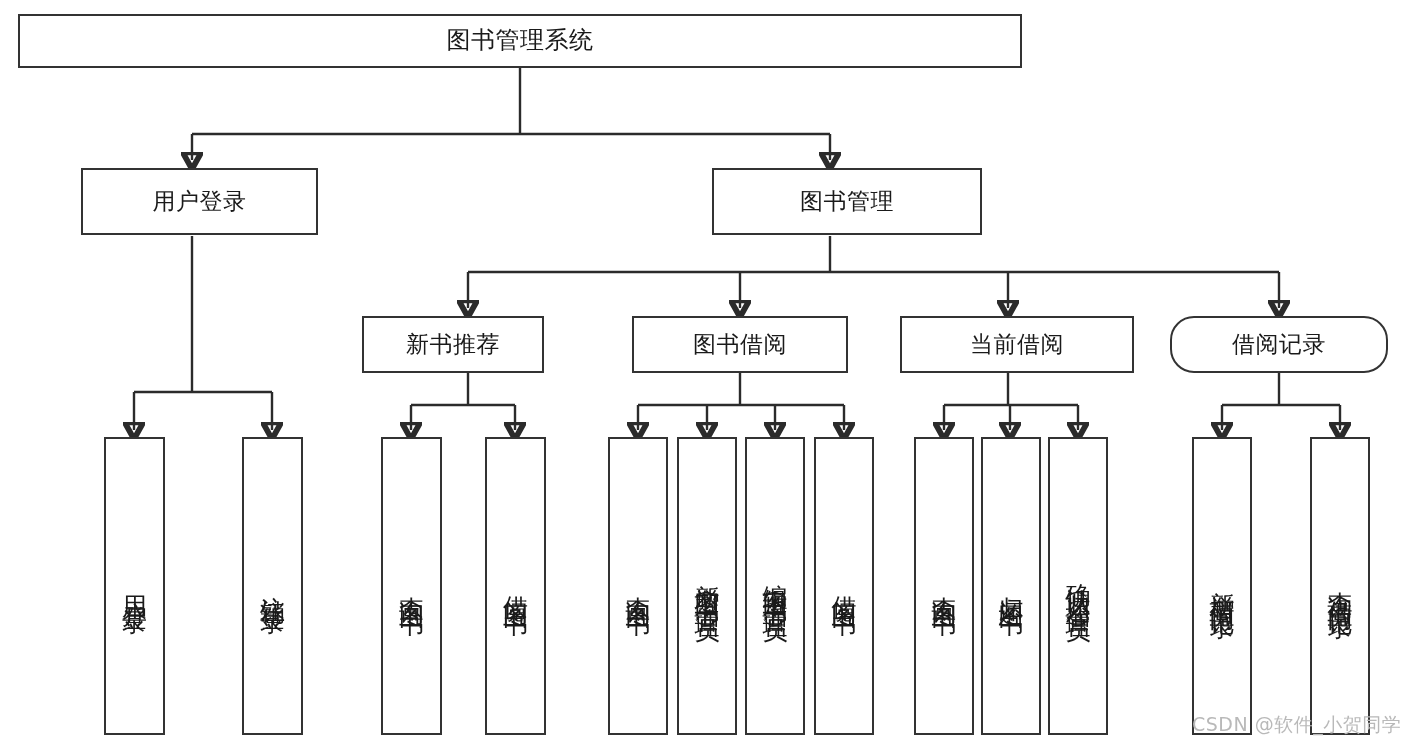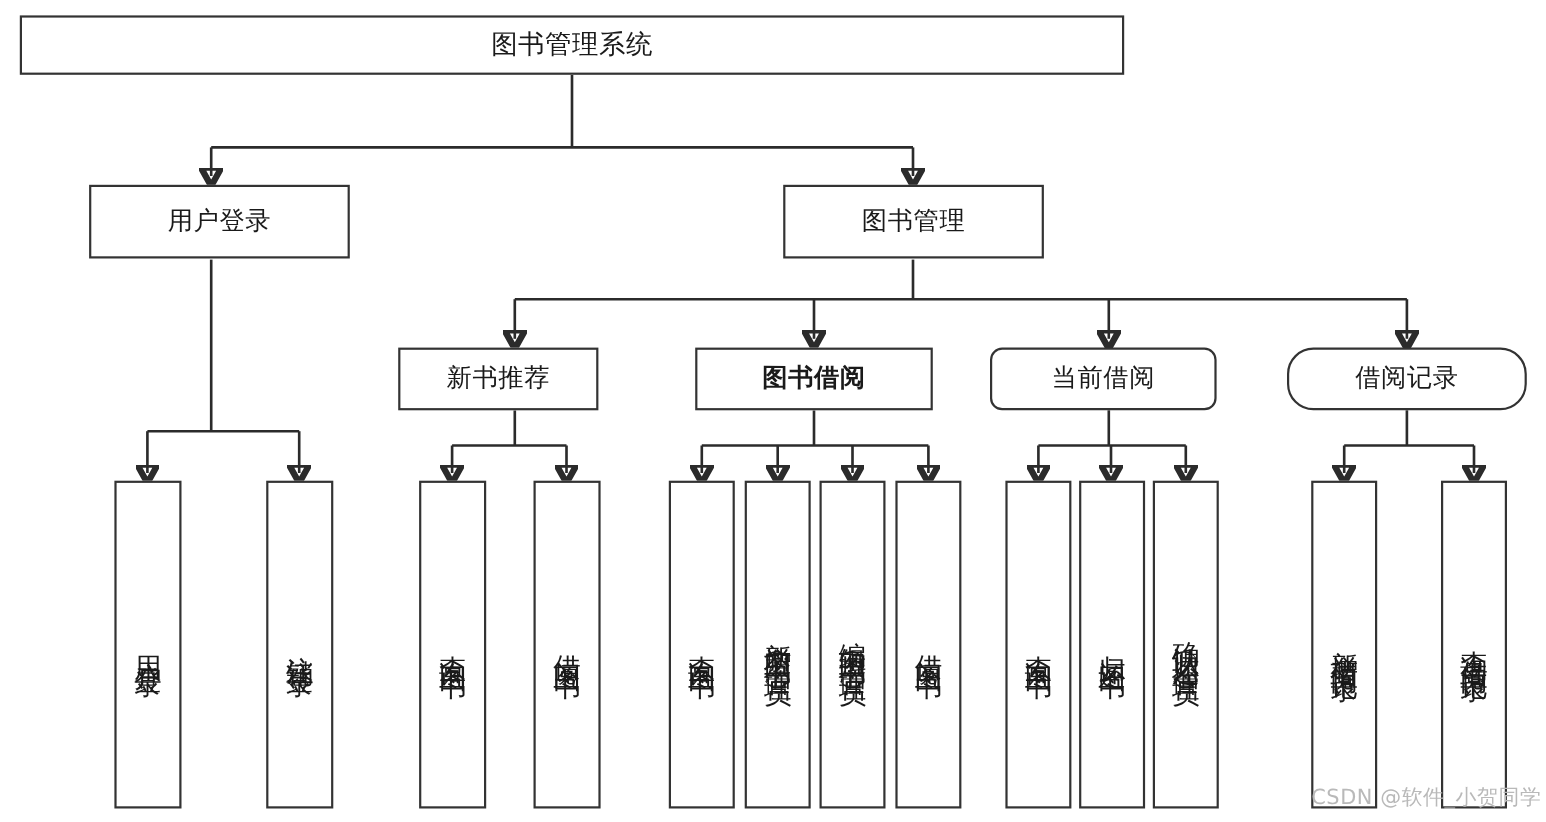--- a/index.html
+++ b/index.html
@@ -128,31 +128,31 @@
     <line x1="1340" y1="405" x2="1340" y2="430" marker-end="url(#arrow)"></line>
   </svg>
 
   <div class="node horiz root" style="left:18px; top:14px; width:1004px; height:54px;">
     <span class="label">图书管理系统</span>
   </div>
 
   <div class="node horiz" style="left:81px; top:168px; width:237px; height:67px;">
     <span class="label">用户登录</span>
   </div>
-  <div class="node horiz" style="left:712px; top:168px; width:237px; height:67px;">
+  <div class="node horiz" style="left:712px; top:168px; width:270px; height:67px;">
     <span class="label">图书管理</span>
   </div>
 
   <div class="node horiz" style="left:362px; top:316px; width:182px; height:57px;">
     <span class="label">新书推荐</span>
   </div>
-  <div class="node horiz" style="left:632px; top:316px; width:216px; height:57px;font-weight:bold;">
+  <div class="node horiz" style="left:632px; top:316px; width:216px; height:57px;">
     <span class="label">图书借阅</span>
   </div>
-  <div class="node horiz" style="left:900px; top:316px; width:206px; height:57px;border-radius:11px;">
+  <div class="node horiz" style="left:900px; top:316px; width:234px; height:57px;">
     <span class="label">当前借阅</span>
   </div>
   <div class="node horiz" style="left:1170px; top:316px; width:218px; height:57px;border-radius:24px;">
     <span class="label">借阅记录</span>
   </div>
 
   <div class="node vert" style="left:104px; top:437px; width:61px; height:298px;">
     <span class="label">用户登录</span>
   </div>
   <div class="node vert" style="left:242px; top:437px; width:61px; height:298px;">

